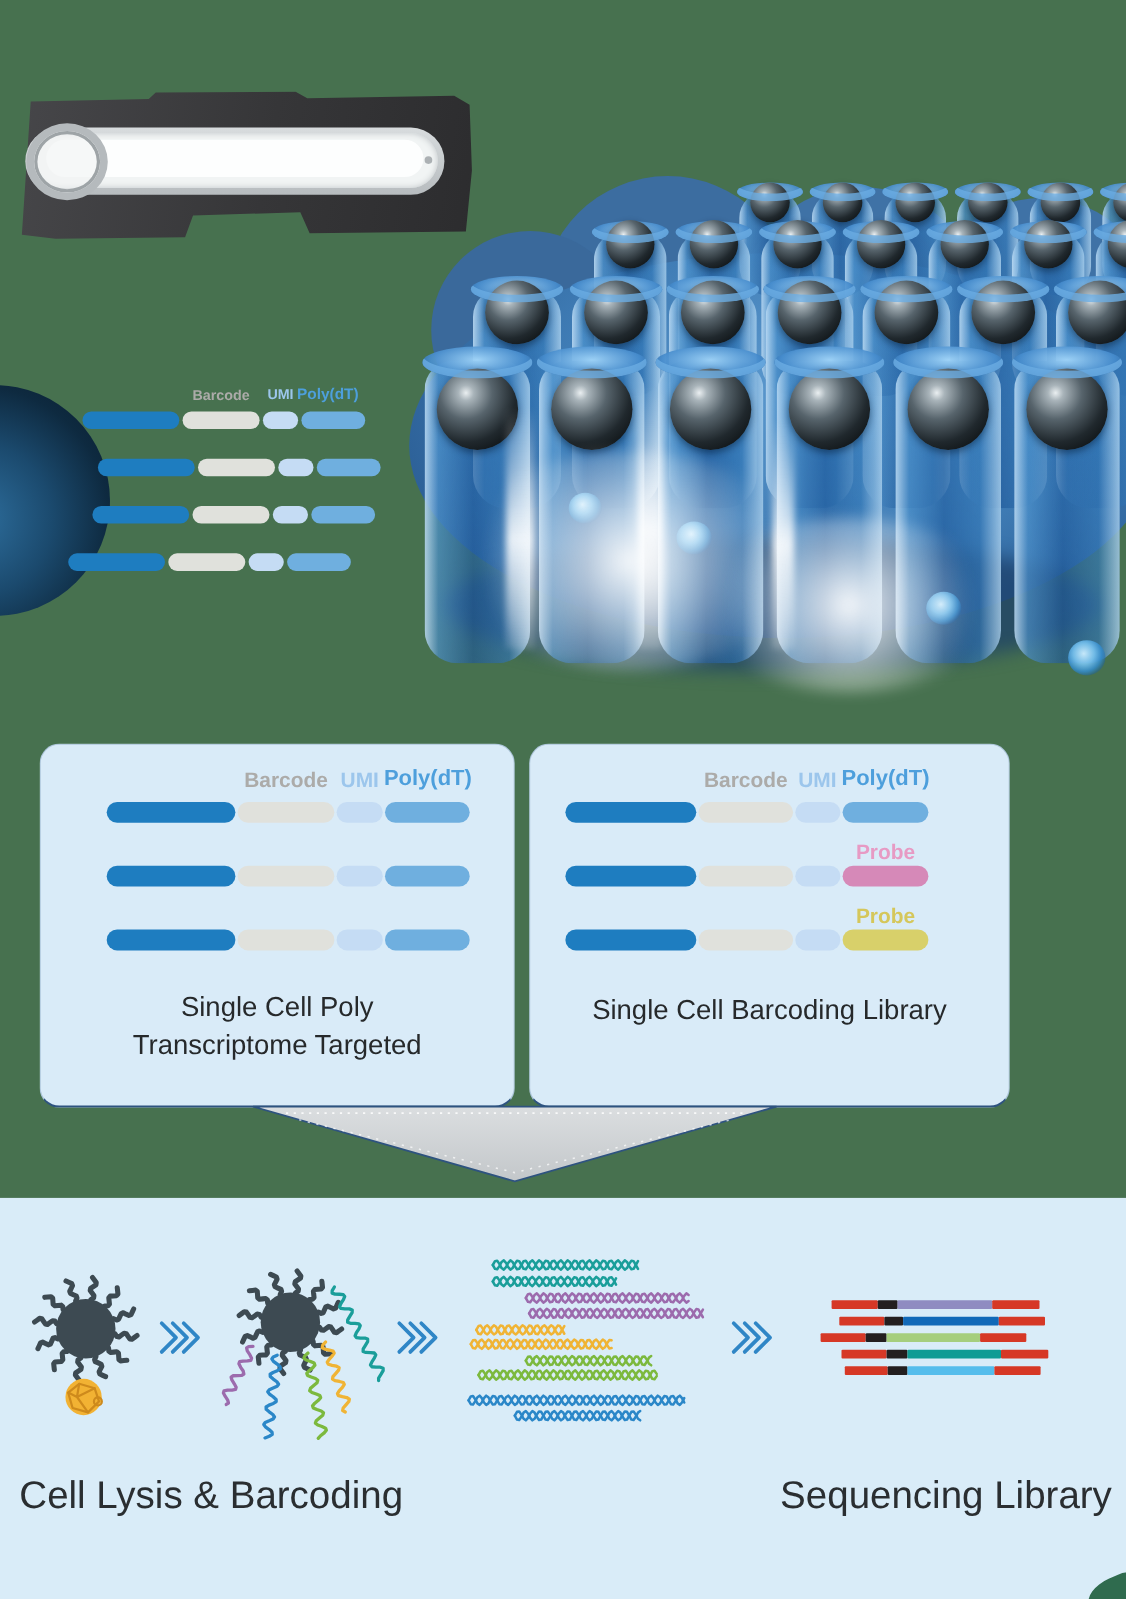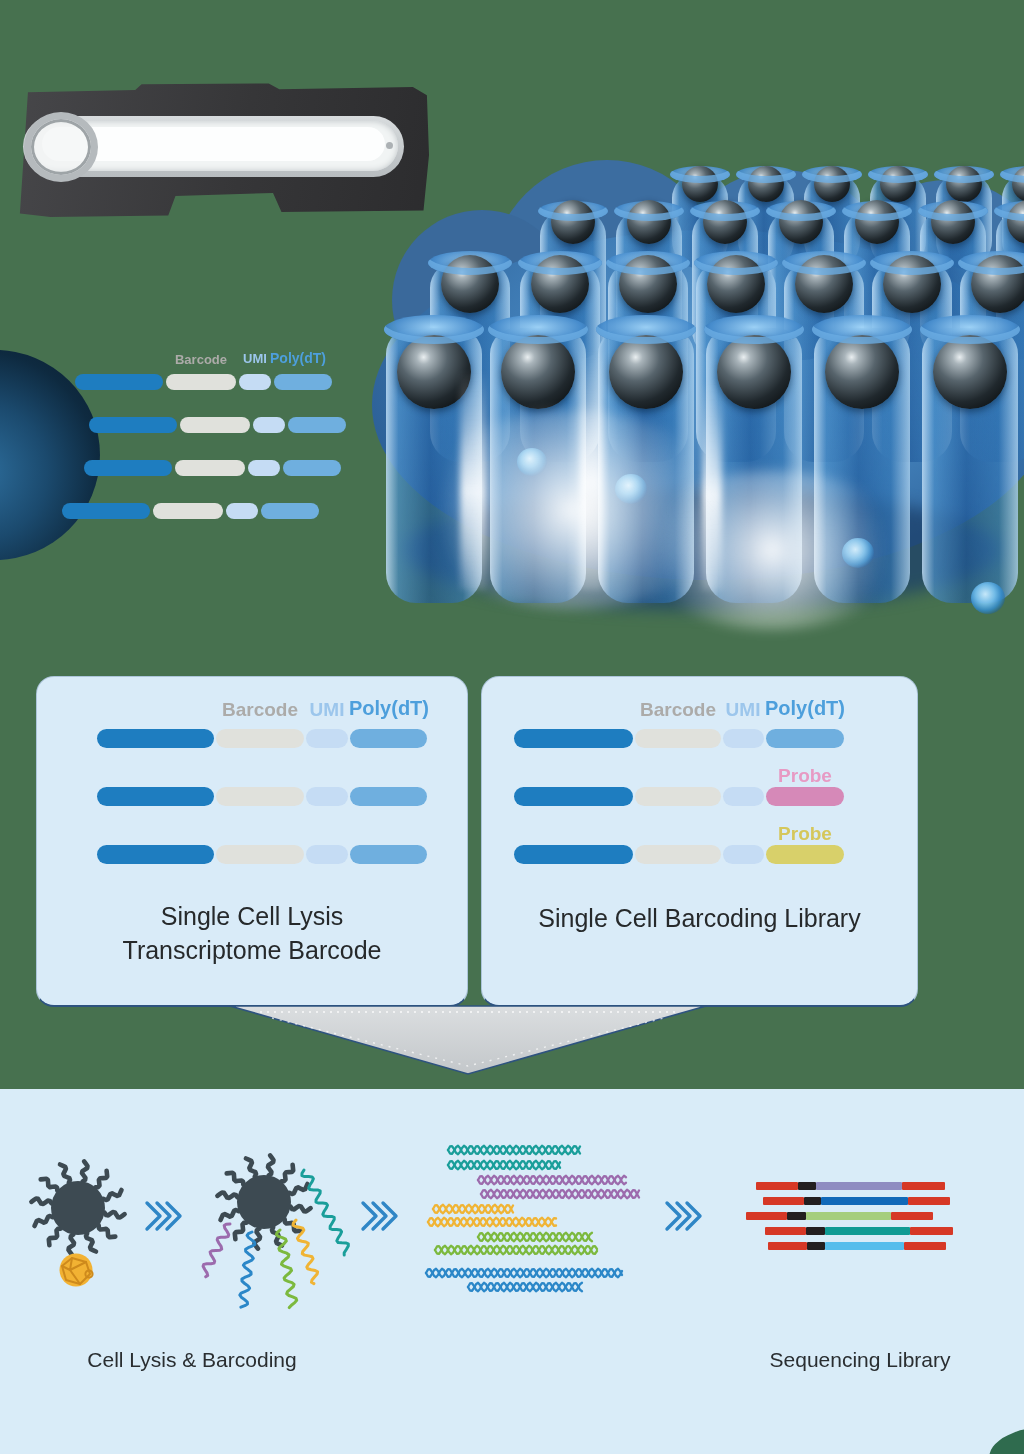--- a/index.html
+++ b/index.html
@@ -40,21 +40,21 @@
   .lip{position:absolute;border-radius:50%;box-shadow:inset 0 -7px 0 rgba(108,172,226,.8);}
   .bead{position:absolute;border-radius:50%;
     background:radial-gradient(circle at 36% 30%,#EAEFF1 0%,#A9B4BA 10%,#57646C 34%,#20282D 64%,#0A0E10 90%);
     box-shadow:0 3px 7px rgba(0,20,40,.45);}
   .mcell{position:absolute;border-radius:50%;
     background:radial-gradient(circle at 42% 38%,rgba(205,238,255,.95) 0%,rgba(120,195,240,.9) 34%,rgba(52,140,205,.85) 58%,rgba(28,100,170,.45) 72%,rgba(28,100,170,0) 80%);}
   .mist{position:absolute;border-radius:50%;background:radial-gradient(circle,rgba(255,255,255,.95) 0%,rgba(255,255,255,0) 70%);filter:blur(6px);}
   .streak{position:absolute;background:linear-gradient(rgba(255,255,255,0),rgba(255,255,255,.85) 55%,rgba(255,255,255,.15));filter:blur(3px);}
   
   #flow{position:absolute;left:0;top:1089px;width:1024px;height:365px;background:#D9ECF8;}
-  .steplabel{position:absolute;transform:translateX(-50%);color:#2A2E31;font-size:21px;line-height:35px;text-align:center;white-space:nowrap;}
+  .steplabel{position:absolute;transform:translateX(-50%);color:#2A2E31;font-size:35px;line-height:35px;text-align:center;white-space:nowrap;}
   .seqbar{position:absolute;display:flex;height:8px;}
   .seqbar span{display:block;height:100%;}
   .corner-sliver{position:absolute;right:-16px;bottom:-10px;width:52px;height:30px;background:#2F6B4E;
     border-radius:60% 40% 0 60%;transform:rotate(-24deg);}
 </style>
 </head>
 <body>
 
 <div class="chip">
   <div class="chip-body"></div>
@@ -217,22 +217,22 @@
     <div class="streak" style="left: 330px; top: 210px; width: 20px; height: 210px;"></div>
     <div class="mist" style="left: 40px; top: 240px; width: 320px; height: 200px;"></div>
     <div class="mist" style="left: 260px; top: 300px; width: 280px; height: 160px;"></div>
   </div>
 
 <div class="panel" id="panelL" style="left:36px;top:676px;width:430px;height:328px;">
   <div class="lbl" style="left: 223px; top: 22px; font-size: 19px; color: rgb(172, 171, 169);">Barcode</div>
   <div class="lbl" style="left: 290px; top: 22px; font-size: 19px; color: rgb(156, 198, 236);">UMI</div>
   <div class="lbl" style="left: 352px; top: 20px; font-size: 20px; color: rgb(77, 159, 220);">Poly(dT)</div>
   <div class="title" style="top:222px;">
-    <div>Single Cell Lysis</div>
-    <div>Transcriptome Barcode</div>
+    <div>Single Cell Poly</div>
+    <div>Transcriptome Targeted</div>
   </div>
 <div class="strand" style="left: 60px; top: 52px; height: 19px; gap: 2px;">
       <span style="width: 117px; background: rgb(30, 125, 192); border-radius: 10px;"></span>
       <span style="width: 88px; background: rgb(224, 225, 220); border-radius: 10px;"></span>
       <span style="width: 42px; background: rgb(197, 220, 244); border-radius: 10px;"></span>
       <span style="width: 77px; background: rgb(111, 175, 223); border-radius: 10px;"></span>
     </div>
     <div class="strand" style="left: 60px; top: 110px; height: 19px; gap: 2px;">
       <span style="width: 117px; background: rgb(30, 125, 192); border-radius: 10px;"></span>
       <span style="width: 88px; background: rgb(224, 225, 220); border-radius: 10px;"></span>

